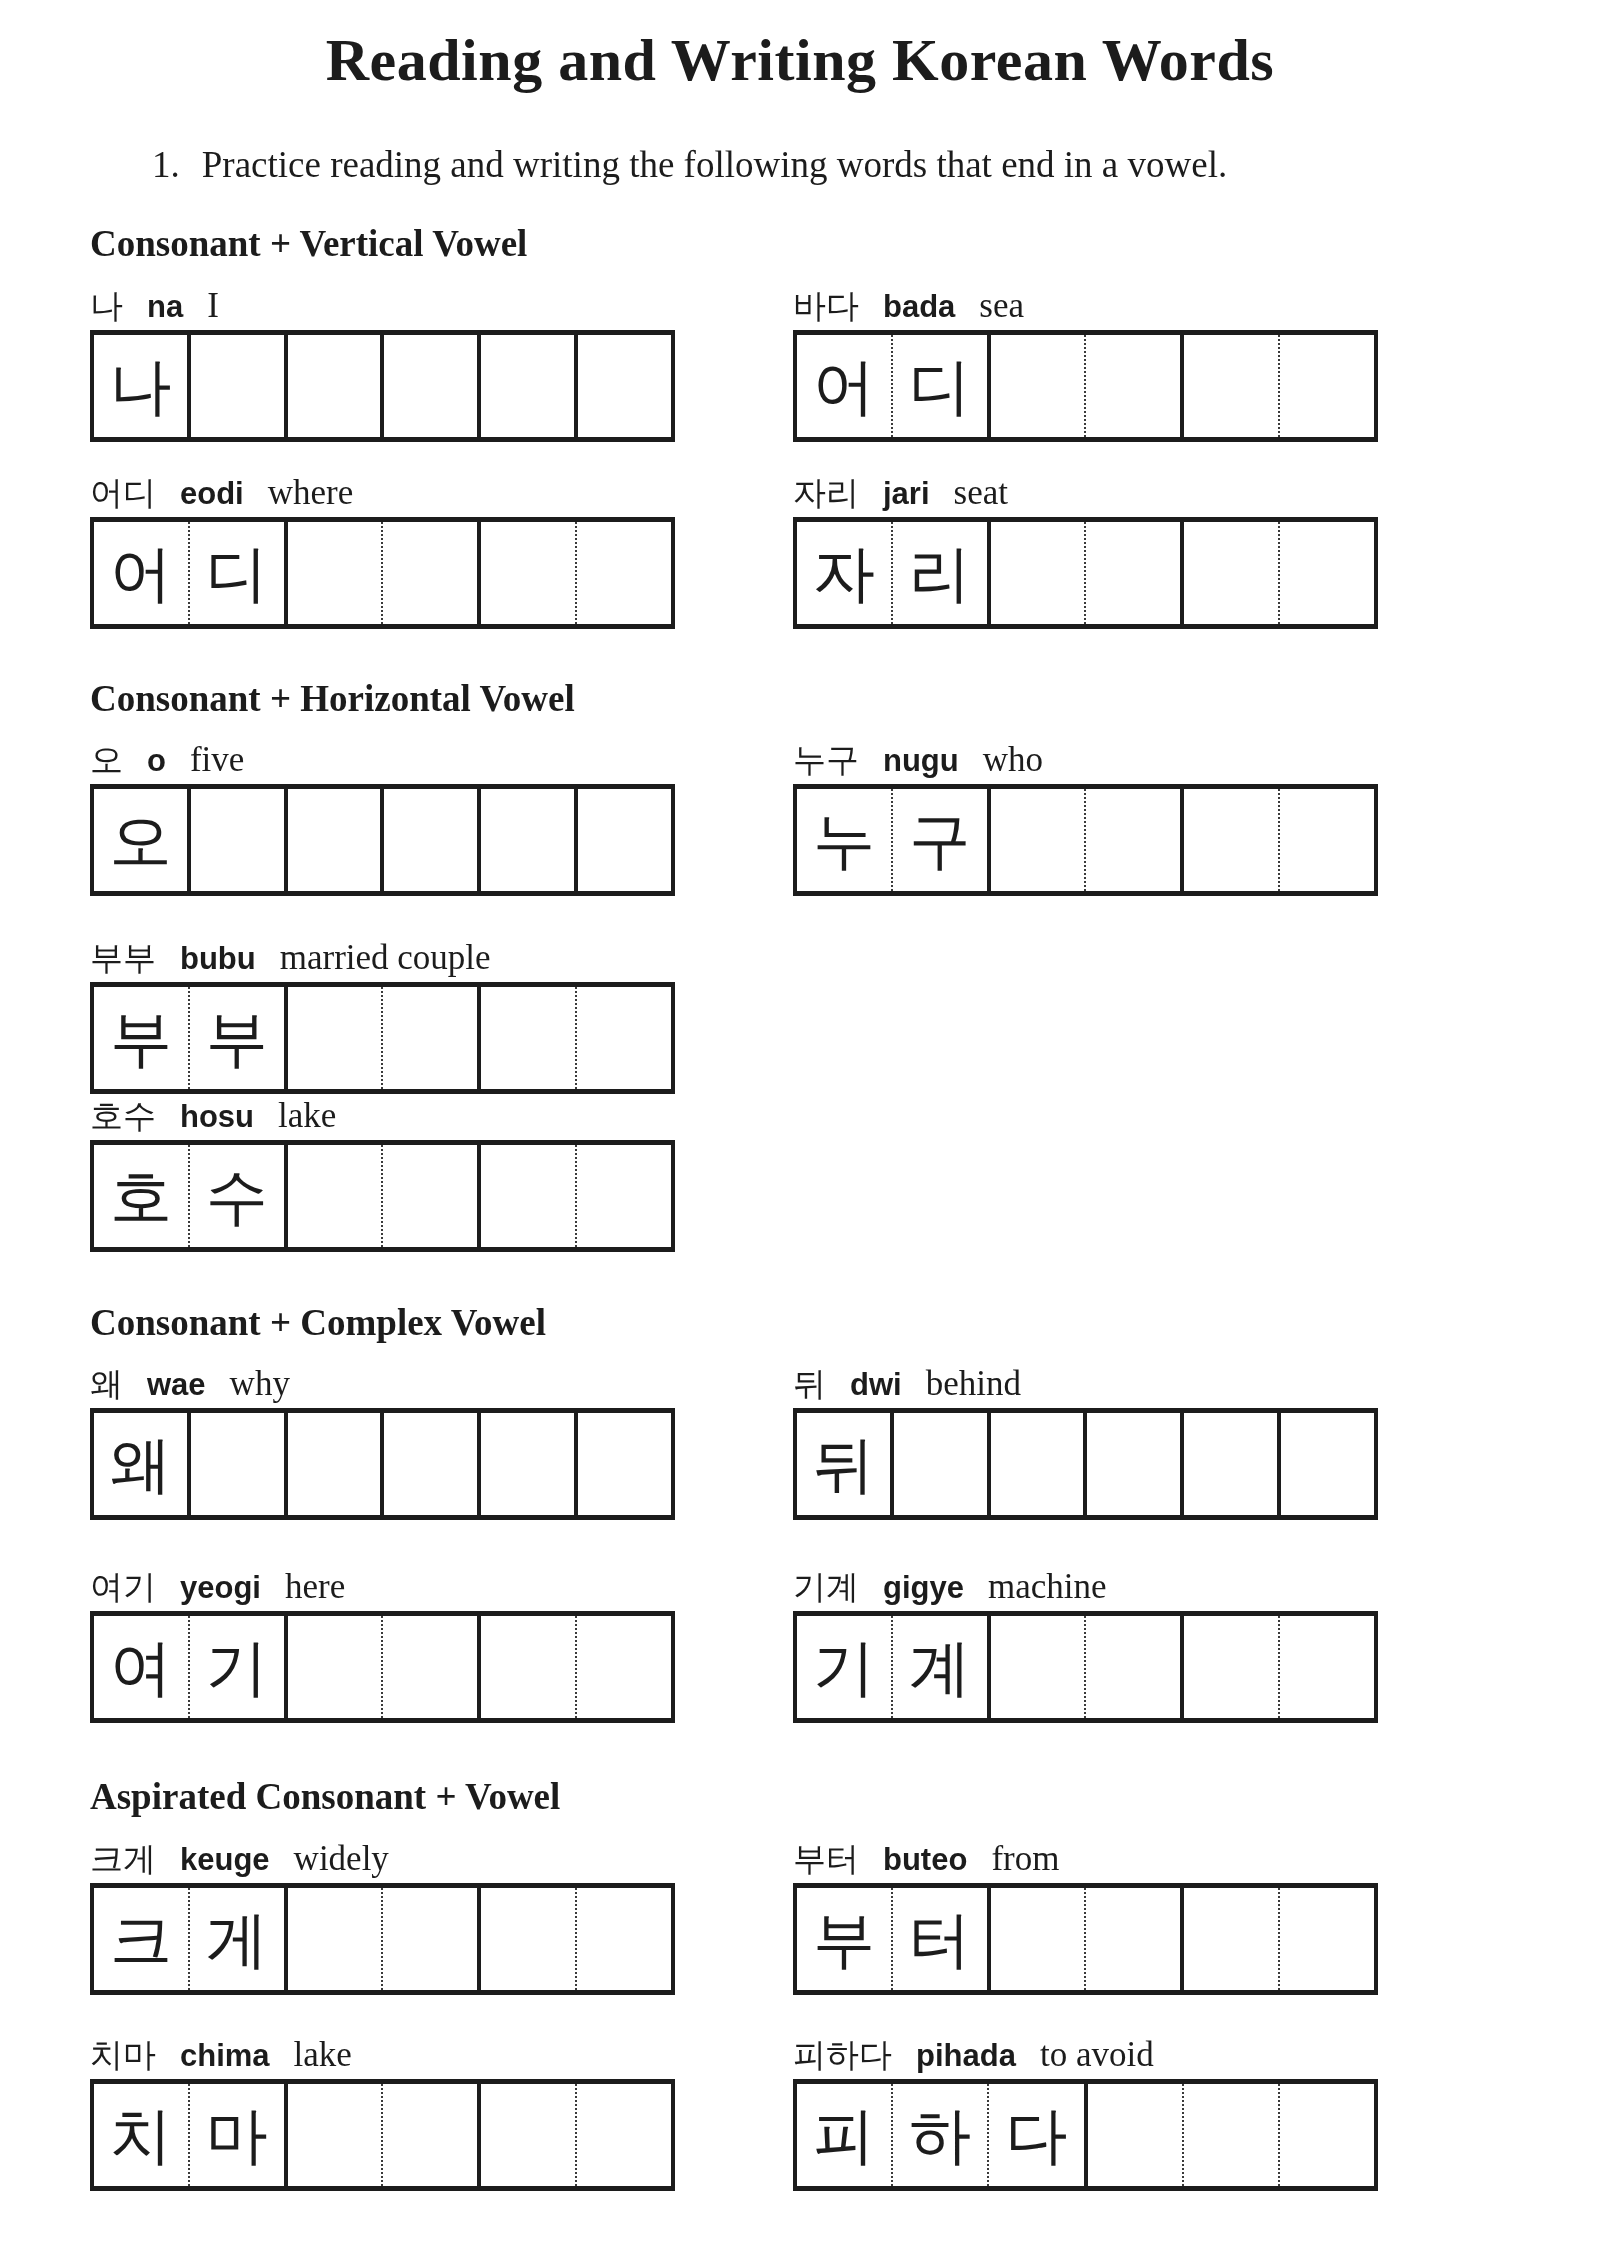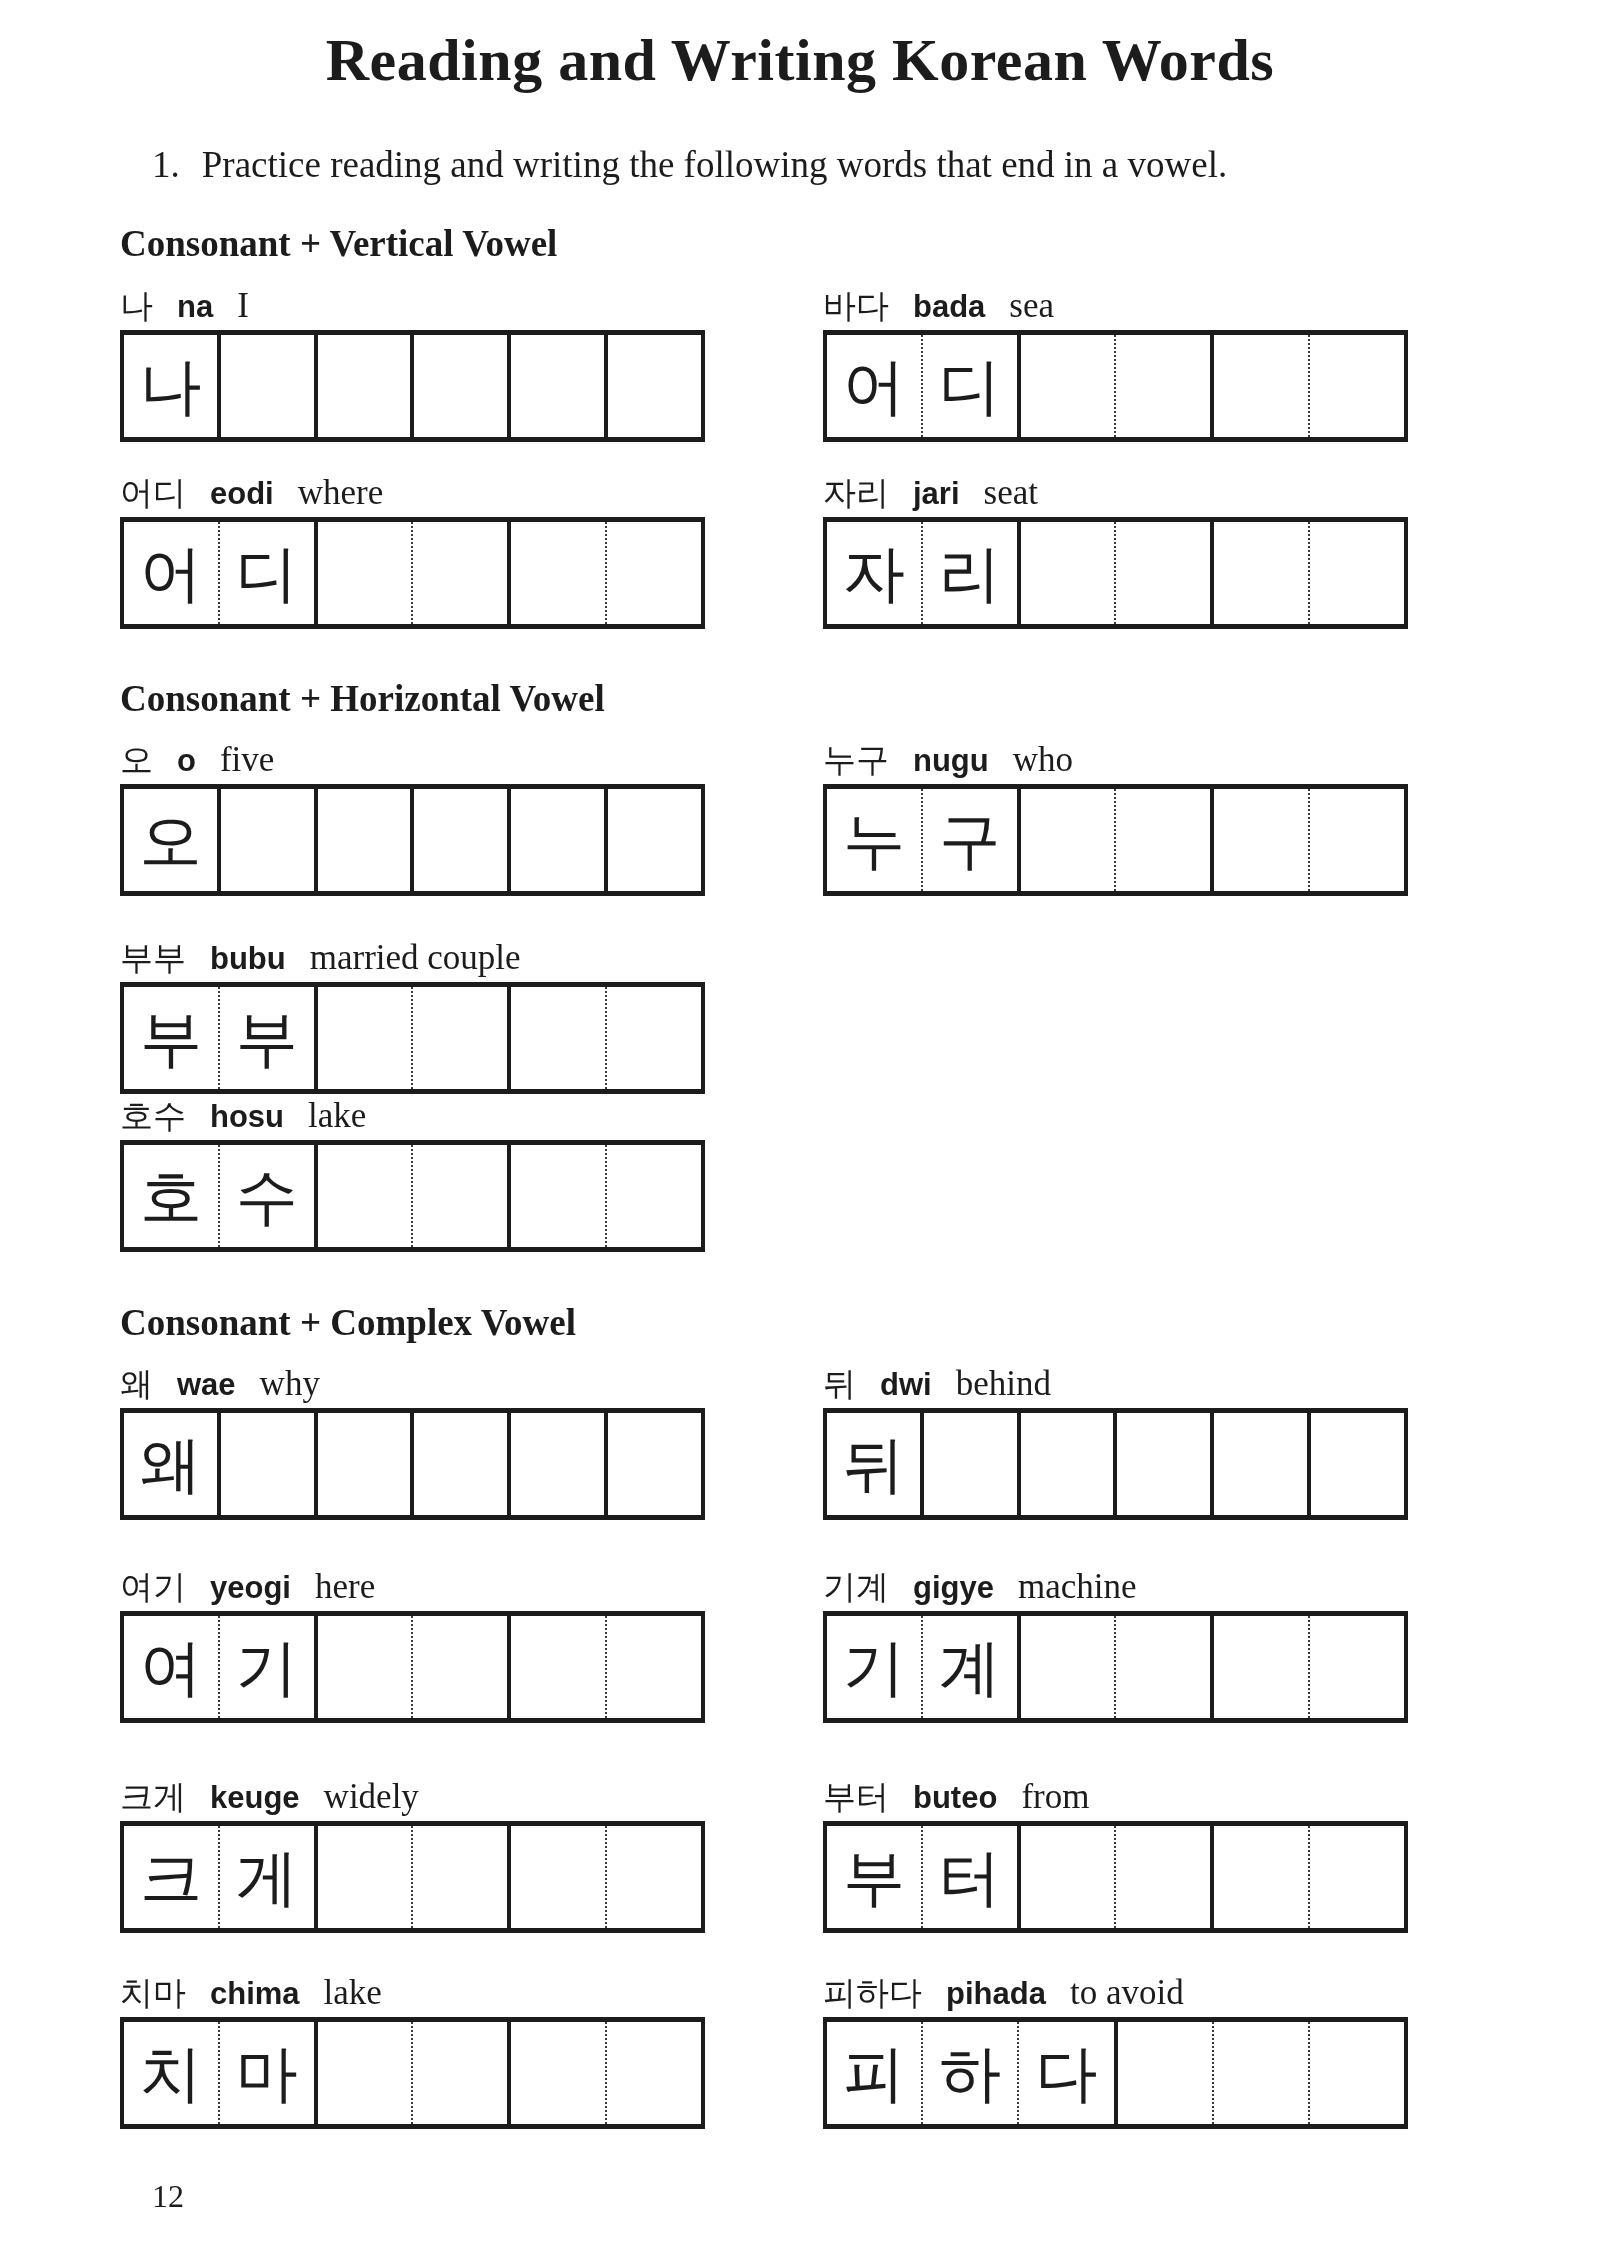--- a/index.html
+++ b/index.html
@@ -24,21 +24,21 @@
     font-family:"Liberation Serif","DejaVu Serif",serif;
   }
 
   .instruction{
     margin:46px 0 0 152px;
     font-size:37px;
     line-height:1.25;
   }
   .instruction .num{margin-right:22px;}
 
-  .content{padding-left:120px;}
+  .content{padding-left:90px;}
 
   .section{margin-top:48px;}
   .section.s1{margin-top:34px;}
   .section.s3{margin-top:49px;}
   .section.s4{margin-top:52px;}
 
   .section-heading{
     margin:0;
     font-size:37px;
     font-weight:bold;
@@ -463,20 +463,21 @@
                 <span class="cell-glyph"></span>
               </div>
               <div class="cell dot">
                 <span class="cell-glyph"></span>
               </div>
             </div>
           </div>
         </div>
       </section>
       <section class="section s4">
+        <h2 class="section-heading">Aspirated Consonant + Vowel</h2>
         <div class="word-row row-a">
           <div class="word">
             <div class="word-label">
               <span class="label-kr">크게</span>
               <span class="label-rom">keuge</span>
               <span class="label-gloss">widely</span>
             </div>
             <div class="grid pairs">
               <div class="cell">
                 <span class="cell-glyph">크</span>

